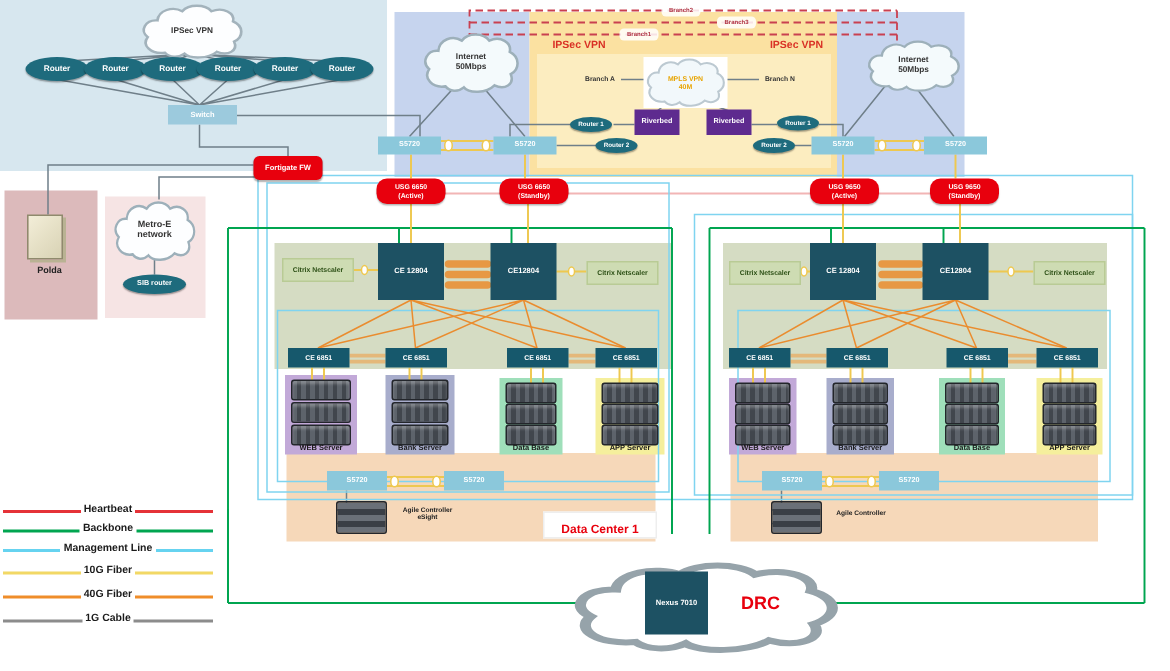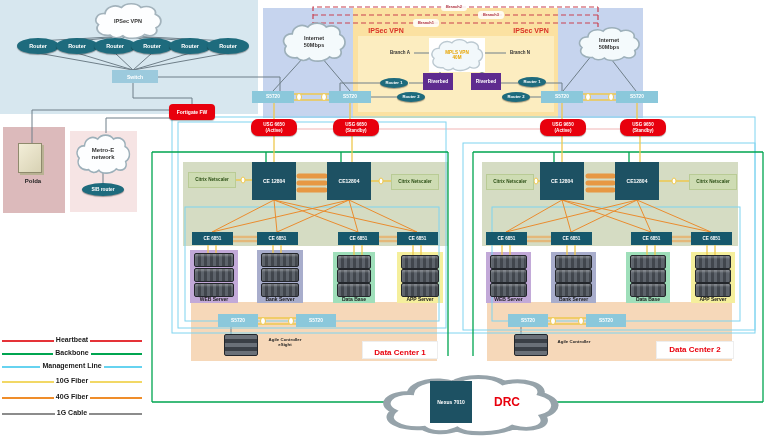--- a/index.html
+++ b/index.html
@@ -308,21 +308,20 @@
   <div class="node s5720" style="left:218px;top:314px;width:40px;height:13px;"><span>S5720</span></div>
   <div class="node s5720" style="left:296px;top:314px;width:40px;height:13px;"><span>S5720</span></div>
   <div class="node s5720" style="left:508px;top:314px;width:40px;height:13px;"><span>S5720</span></div>
   <div class="node s5720" style="left:586px;top:314px;width:40px;height:13px;"><span>S5720</span></div>
   <div class="agicon" style="left:224px;top:334px;width:32px;height:20px;"></div>
   <div class="node" style="left:258px;top:334px;width:54px;height:16px;font-weight:bold;font-size:4.4px;color:#222;"><span>Agile Controller
 eSight</span></div>
   <div class="agicon" style="left:514px;top:334px;width:32px;height:20px;"></div>
   <div class="node" style="left:548px;top:338px;width:52px;height:8px;font-weight:bold;font-size:4.4px;color:#222;"><span>Agile Controller</span></div>
   <div class="node dclbl" style="left:362px;top:341px;width:74px;height:16px;align-items:flex-end;"><span>Data Center 1</span></div>
-  <div class="node dclbl" style="left:656px;top:341px;width:76px;height:16px;"><span>Data Center 2</span></div>
 
   <div class="legend-row" style="top:336px;">
     <div class="legend-line" style="background: rgb(229, 50, 56);"></div>
     <span class="legend-lbl">Heartbeat</span>
   </div>
   <div class="legend-row" style="top:349px;">
     <div class="legend-line" style="background: rgb(0, 165, 80);"></div>
     <span class="legend-lbl">Backbone</span>
   </div>
   <div class="legend-row" style="top:362px;">

